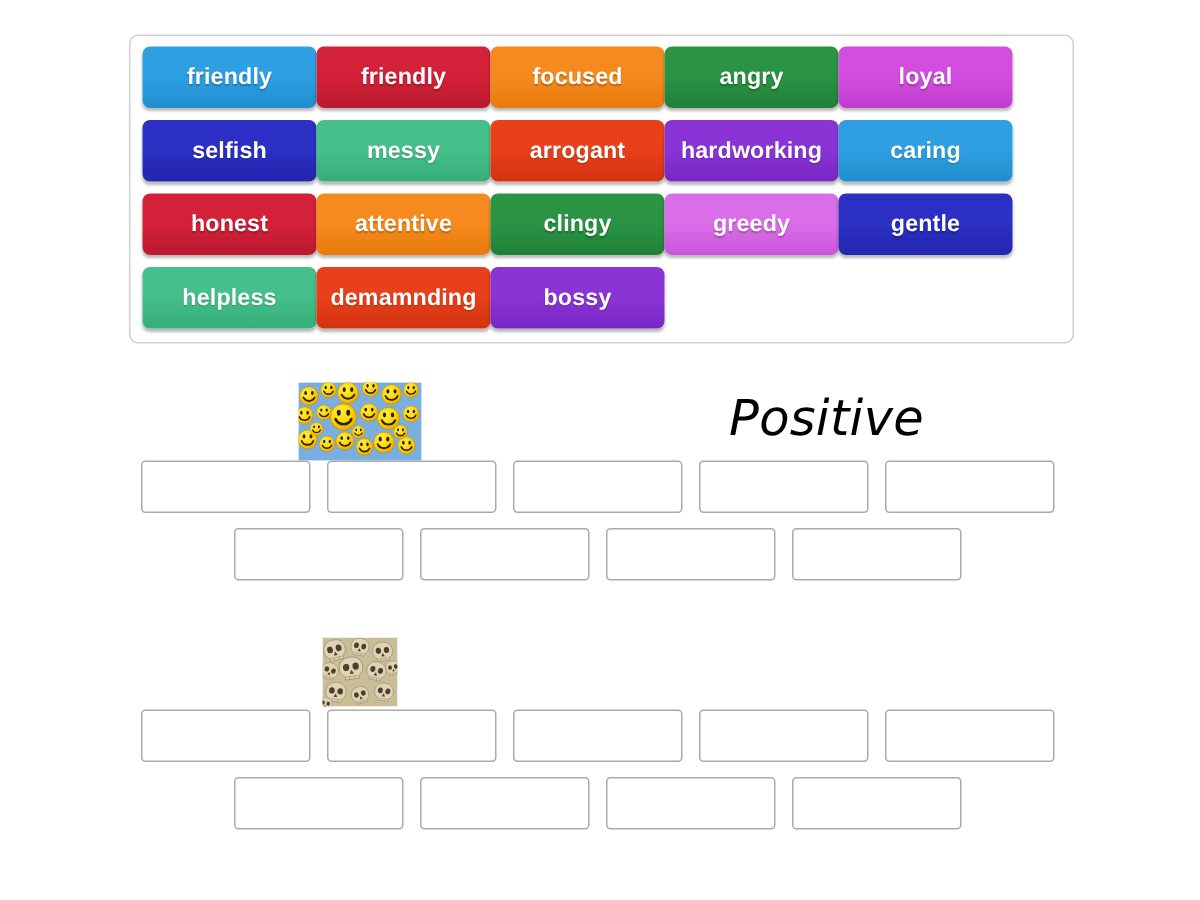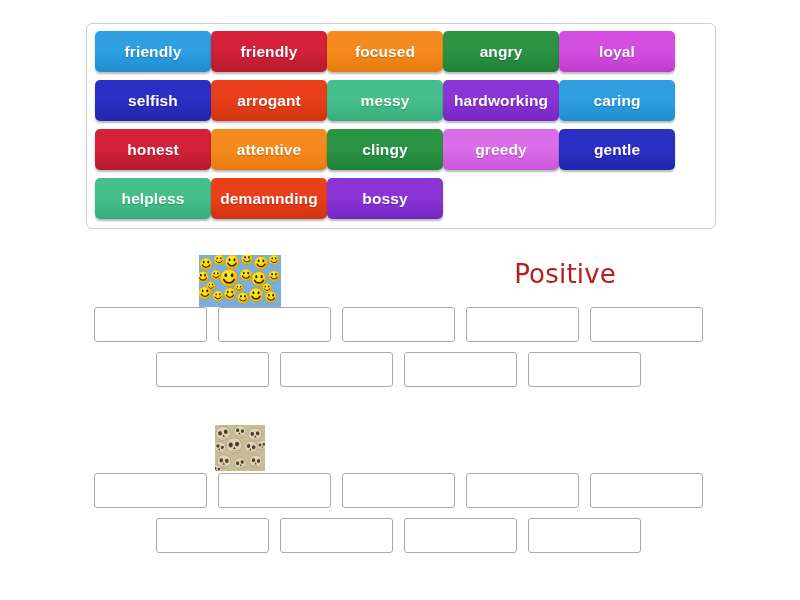--- a/index.html
+++ b/index.html
@@ -84,26 +84,27 @@
   #image-negative {
     left: 215px;
     top: 14px;
     width: 50px;
     height: 46px;
   }
   .cat-title {
     position: absolute;
     right: 184px;
     top: 14px;
-    font-size: 26px;
+    font-size: 33px;
     font-weight: normal;
-    color: #b91c1c;
+    color: #000000;
     font-family: "DejaVu Sans", sans-serif;
     letter-spacing: 0.2px;
     white-space: nowrap;
+    font-style: italic;
   }
 
   .slot-row {
     display: flex;
     padding-left: 94px;
     margin-top: 0;
   }
   .slot-row.indented {
     padding-left: 156px;
     margin-top: 10px;
@@ -136,25 +137,25 @@
         <span class="tile-inner">angry</span>
       </div>
       <div class="tile" style="background: linear-gradient(rgb(211, 78, 224) 0%, rgb(211, 78, 224) 48%, rgb(194, 59, 208) 100%);">
         <span class="tile-inner">loyal</span>
       </div>
     </div>
   <div class="tile-row">
       <div class="tile" style="background: linear-gradient(rgb(43, 47, 196) 0%, rgb(43, 47, 196) 48%, rgb(35, 38, 173) 100%); justify-content: center;">
         <span class="tile-inner">selfish</span>
       </div>
+      <div class="tile" style="background: linear-gradient(rgb(69, 192, 138) 0%, rgb(69, 192, 138) 48%, rgb(54, 174, 121) 100%);">
+        <span class="tile-inner">messy</span>
+      </div>
       <div class="tile" style="background: linear-gradient(rgb(232, 64, 26) 0%, rgb(232, 64, 26) 48%, rgb(210, 51, 16) 100%);">
         <span class="tile-inner">arrogant</span>
-      </div>
-      <div class="tile" style="background: linear-gradient(rgb(69, 192, 138) 0%, rgb(69, 192, 138) 48%, rgb(54, 174, 121) 100%);">
-        <span class="tile-inner">messy</span>
       </div>
       <div class="tile" style="background: linear-gradient(rgb(138, 52, 214) 0%, rgb(138, 52, 214) 48%, rgb(119, 38, 196) 100%);">
         <span class="tile-inner">hardworking</span>
       </div>
       <div class="tile" style="background: linear-gradient(rgb(46, 159, 224) 0%, rgb(46, 159, 224) 48%, rgb(30, 142, 207) 100%);">
         <span class="tile-inner">caring</span>
       </div>
     </div>
   <div class="tile-row">
       <div class="tile" style="background: linear-gradient(rgb(211, 33, 57) 0%, rgb(211, 33, 57) 48%, rgb(185, 26, 46) 100%);">

